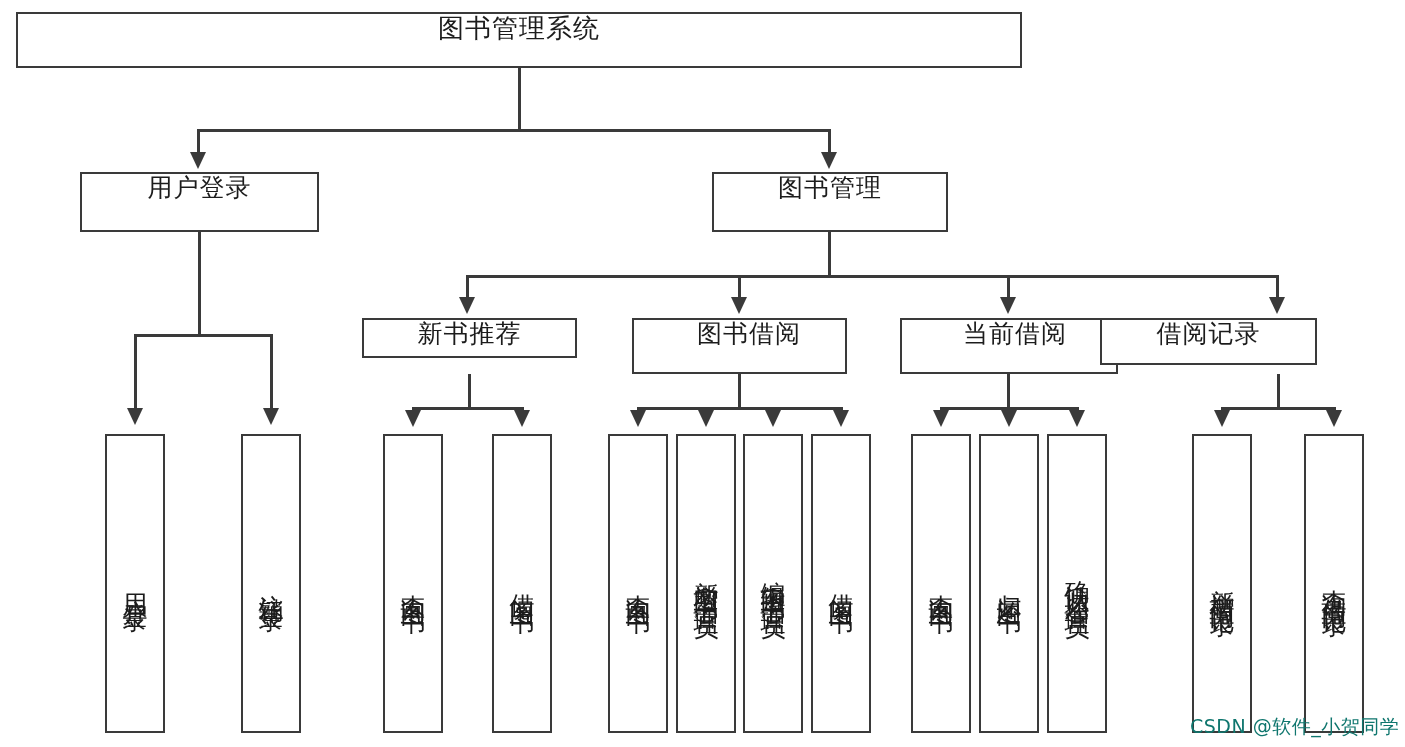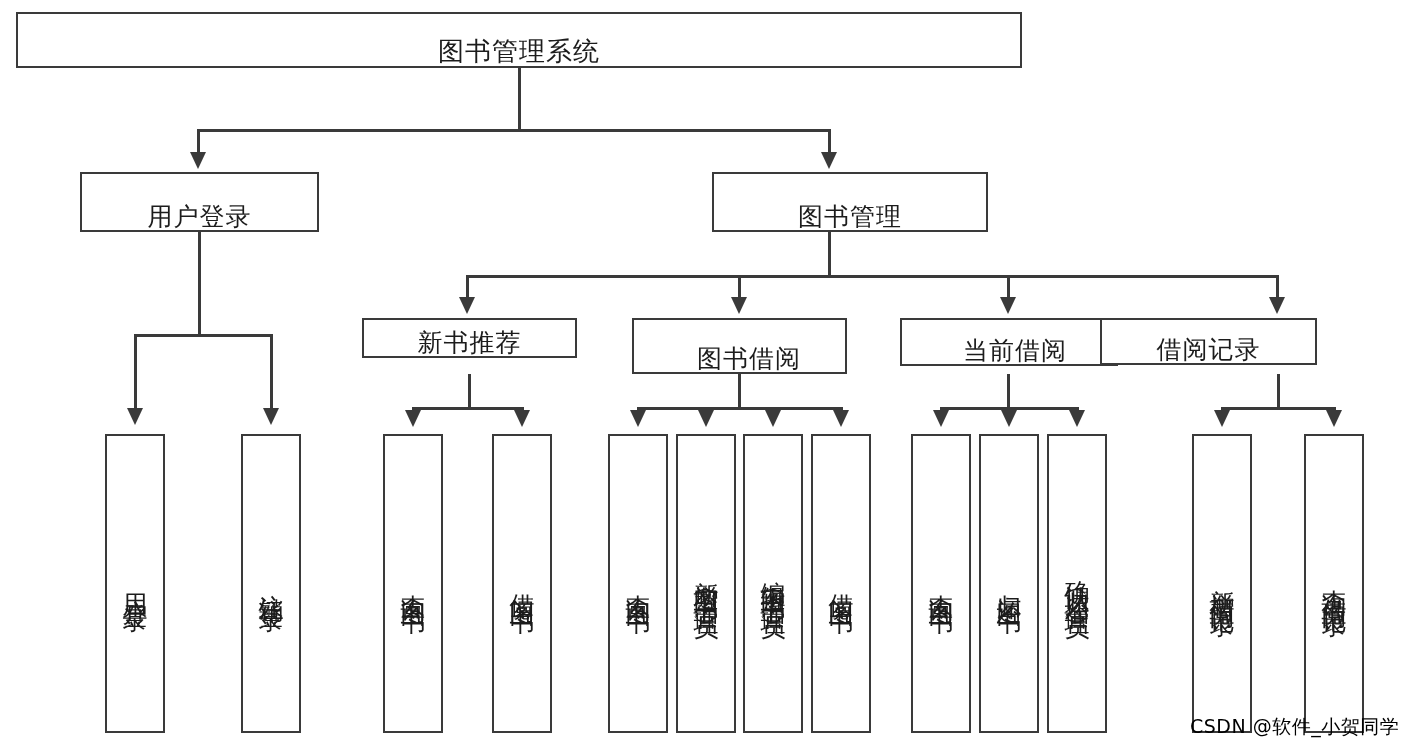--- a/index.html
+++ b/index.html
@@ -16,21 +16,21 @@
     height: 747px;
     background: #ffffff;
     overflow: hidden;
   }
   .node {
     position: absolute;
     box-sizing: border-box;
     border: 2.5px solid #3a3a3a;
     background: #ffffff;
     display: flex;
-    align-items: flex-end;
+    align-items: flex-start;
     justify-content: center;
     color: #1c1c1c;
   }
   .node-h {
     font-size: 25px;
     letter-spacing: 1px;
     line-height: 1.1;
   }
   .node-root {
     font-size: 26px;
@@ -60,21 +60,21 @@
   .arrow {
     position: absolute;
     width: 0;
     height: 0;
     border-left: 8px solid transparent;
     border-right: 8px solid transparent;
     border-top: 17px solid #3a3a3a;
   }
   .watermark {
     position: absolute;
-    color: #000000;
+    color: #0f766e;
     font-size: 19px;
     white-space: nowrap;
     letter-spacing: 0.5px;
   }
 </style>
 </head>
 <body>
 
 <div id="canvas">
 
@@ -85,21 +85,21 @@
   <div class="edge edge-v" style="left:518px; top:68px; width:3px; height:63px;"></div>
   <div class="edge edge-h" style="left:197px; top:129px; width:634px; height:3px;"></div>
   <div class="edge edge-v" style="left:197px; top:129px; width:3px; height:28px;"></div>
   <div class="arrow" style="left:190px; top:152px;"></div>
   <div class="edge edge-v" style="left:828px; top:129px; width:3px; height:28px;"></div>
   <div class="arrow" style="left:821px; top:152px;"></div>
 
   <div class="node node-h" style="left:80px; top:172px; width:239px; height:60px;">
     <span>用户登录</span>
   </div>
-  <div class="node node-h" style="left:712px; top:172px; width:276px; height:60px;">
+  <div class="node node-h" style="left:712px; top:172px; width:236px; height:60px;">
     <span>图书管理</span>
   </div>
 
   <div class="edge edge-v" style="left:198px; top:232px; width:3px; height:105px;"></div>
   <div class="edge edge-h" style="left:134px; top:334px; width:139px; height:3px;"></div>
   <div class="edge edge-v" style="left:134px; top:334px; width:3px; height:79px;"></div>
   <div class="arrow" style="left:127px; top:408px;"></div>
   <div class="edge edge-v" style="left:270px; top:334px; width:3px; height:79px;"></div>
   <div class="arrow" style="left:263px; top:408px;"></div>
 
@@ -113,21 +113,21 @@
   <div class="arrow" style="left:1000px; top:297px;"></div>
   <div class="edge edge-v" style="left:1276px; top:275px; width:3px; height:27px;"></div>
   <div class="arrow" style="left:1269px; top:297px;"></div>
 
   <div class="node node-h" style="left:362px; top:318px; width:215px; height:40px;">
     <span>新书推荐</span>
   </div>
   <div class="node node-h" style="left:632px; top:318px; width:215px; height:56px;padding-left:19px;">
     <span>图书借阅</span>
   </div>
-  <div class="node node-h" style="left:900px; top:318px; width:218px; height:48px;padding-left:12px;">
+  <div class="node node-h" style="left:900px; top:318px; width:218px; height:56px;padding-left:12px;">
     <span>当前借阅</span>
   </div>
   <div class="node node-h" style="left:1100px; top:318px; width:217px; height:47px;">
     <span>借阅记录</span>
   </div>
 
   <div class="edge edge-v" style="left:468px; top:374px; width:3px; height:36px;"></div>
   <div class="edge edge-h" style="left:412px; top:407px; width:112px; height:3px;"></div>
   <div class="edge edge-v" style="left:412px; top:407px; width:3px; height:8px;"></div>
   <div class="arrow" style="left:405px; top:410px;"></div>

